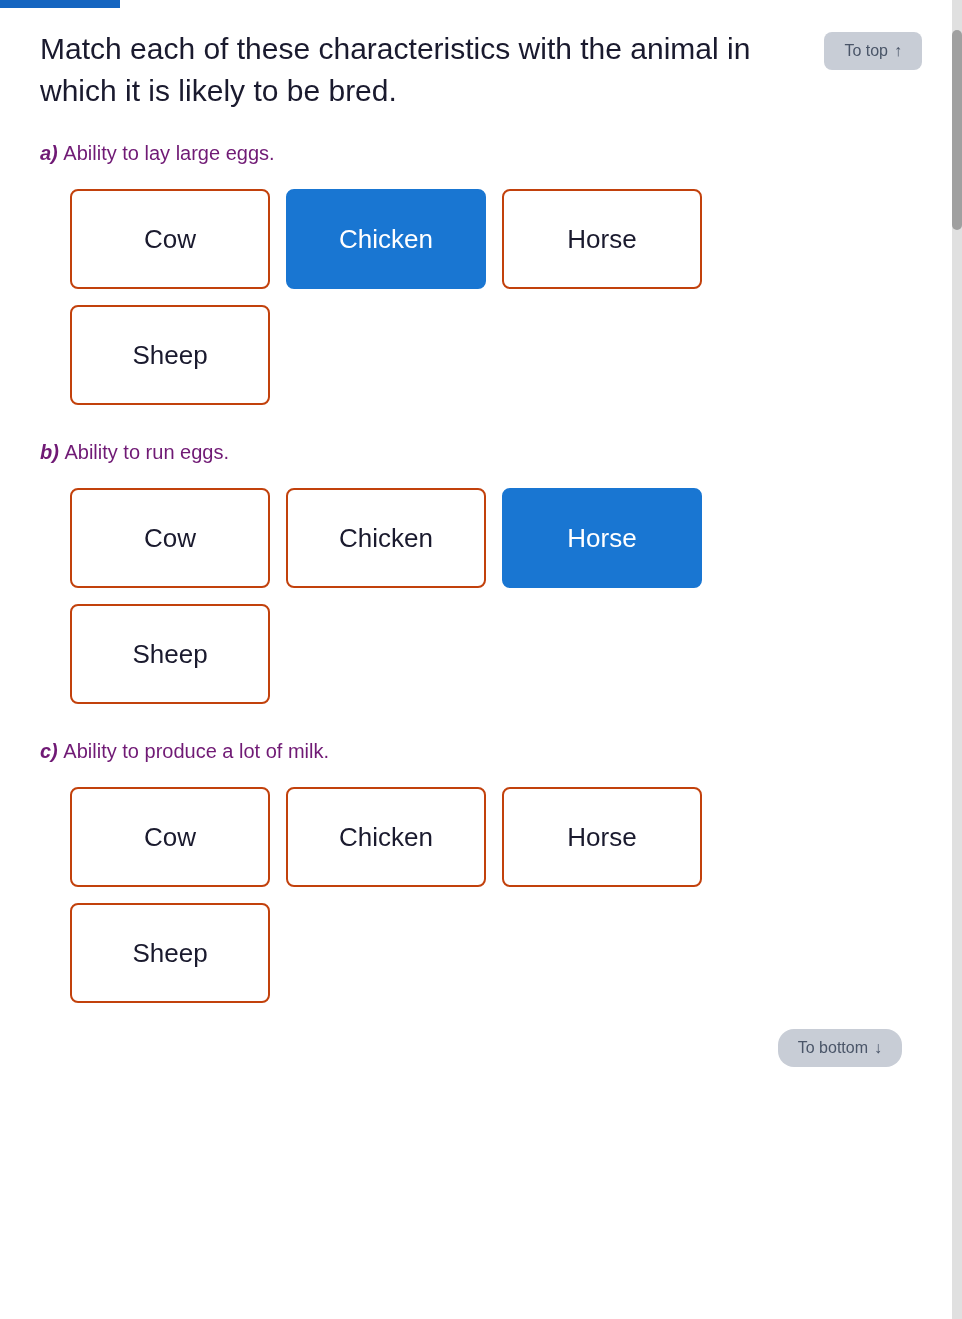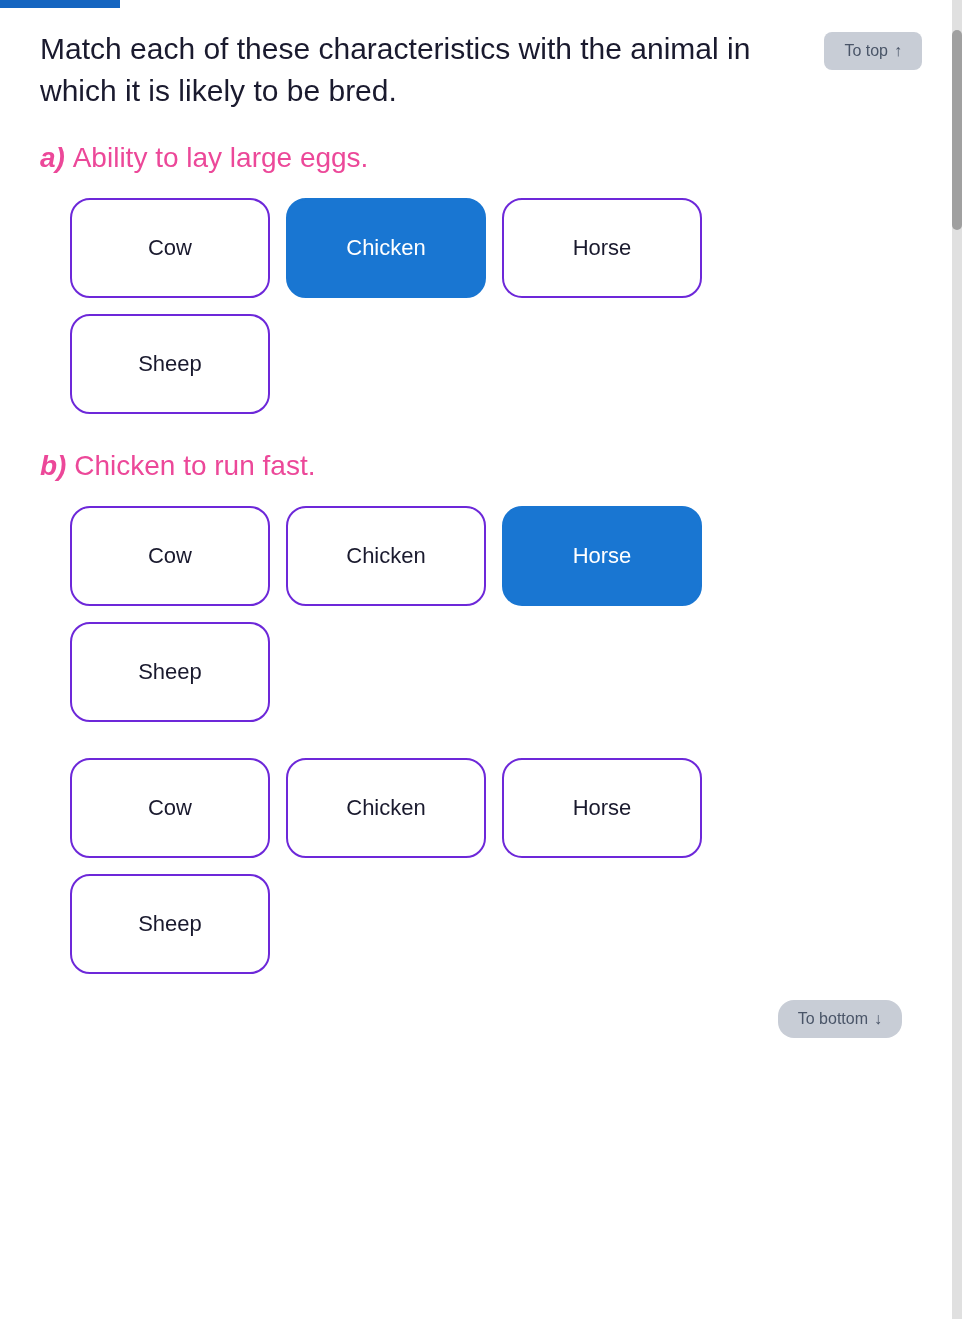--- a/index.html
+++ b/index.html
@@ -66,22 +66,22 @@
       white-space: nowrap;
       margin-top: 4px;
       font-weight: 400;
     }
 
     .question-section {
       margin-bottom: 36px;
     }
 
     .question-label {
-      font-size: 28px;
-      color: #ec4899;
+      font-size: 20px;
+      color: #701a75;
       margin-bottom: 24px;
       font-weight: 400;
     }
 
     .question-label strong {
       font-weight: 700;
       font-style: italic;
     }
 
     .options-grid {
@@ -93,24 +93,24 @@
 
     .option-row {
       display: flex;
       gap: 16px;
       flex-wrap: wrap;
     }
 
     .option-btn {
       width: 200px;
       height: 100px;
-      border-radius: 20px;
-      border: 2px solid #6d28d9;
+      border-radius: 8px;
+      border: 2px solid #c2410c;
       background: #ffffff;
-      font-size: 22px;
+      font-size: 26px;
       color: #1a1a2e;
       cursor: pointer;
       display: flex;
       align-items: center;
       justify-content: center;
       font-weight: 400;
       transition: background 0.15s, color 0.15s;
     }
 
     .option-btn.selected {
@@ -200,21 +200,21 @@
           <div class="option-row">
             <button class="option-btn">
               <span>Sheep</span>
             </button>
           </div>
         </div>
       </div>
 
       <div class="question-section">
         <div class="question-label">
-          <strong>b)</strong>&nbsp;<span>Chicken to run fast.</span>
+          <strong>b)</strong>&nbsp;<span>Ability to run eggs.</span>
         </div>
         <div class="options-grid">
           <div class="option-row">
             <button class="option-btn">
               <span>Cow</span>
             </button>
             <button class="option-btn">
               <span>Chicken</span>
             </button>
             <button class="option-btn selected">
@@ -223,20 +223,23 @@
           </div>
           <div class="option-row">
             <button class="option-btn">
               <span>Sheep</span>
             </button>
           </div>
         </div>
       </div>
 
       <div class="question-section">
+        <div class="question-label">
+          <strong>c)</strong>&nbsp;<span>Ability to produce a lot of milk.</span>
+        </div>
         <div class="options-grid">
           <div class="option-row">
             <button class="option-btn">
               <span>Cow</span>
             </button>
             <button class="option-btn">
               <span>Chicken</span>
             </button>
             <button class="option-btn">
               <span>Horse</span>

